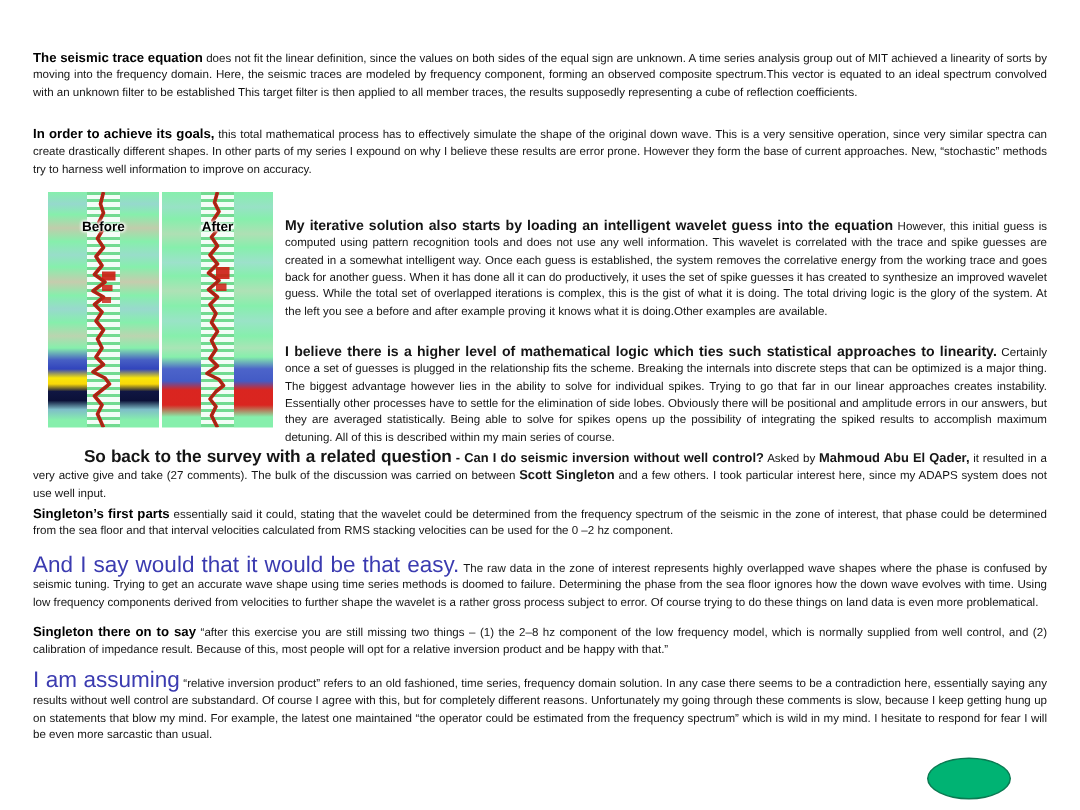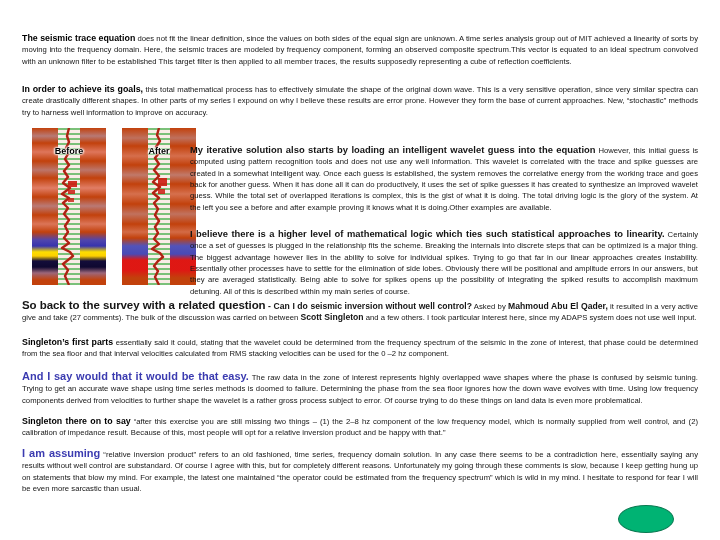--- a/index.html
+++ b/index.html
@@ -50,41 +50,42 @@
   #p1 { top: 33px; }
   #p2 { top: 84px; }
   #p3 { top: 128px; }
   #p4 { top: 212px; }
   #p5 { top: 300px; }
   #p6 { top: 337px; }
   #p7 { top: 371px; }
   #p8 { top: 416px; }
   #p9 { top: 448px; }
 
-  .lead-purple { color: #3b3bb0; font-weight: bold; font-size: 11px; }
+  .lead-purple { color: #3b3bb0; font-weight: normal; font-size: 15px; }
   .lead-black  { color: #000000; font-weight: bold; font-size: 8.8px; }
   .big-lead {
     font-weight: bold;
     font-size: 11.5px;
     letter-spacing: -0.1px;
+    margin-left: 34px;
   }
   .mid-lead {
     font-weight: bold;
     font-size: 9.4px;
   }
   .name-bold { font-weight: bold; font-size: 8.6px; margin-top: 12px; }
 
   
   .panel {
     position: absolute;
     overflow: hidden;
-    background: #c2410c;
+    background: #86efac;
   }
   #panel-before { left: 32px;  top: 128px; width: 74px; height: 157px; }
-  #panel-after  { left: 122px; top: 128px; width: 74px; height: 157px; text-decoration: underline; }
+  #panel-after  { left: 108px; top: 128px; width: 74px; height: 157px; text-decoration: underline; }
 
   .panel .seis {
     position: absolute;
     inset: 0;
   }
   
   .flank {
     position: absolute;
     top: 0; bottom: 0;
     width: 26px;

